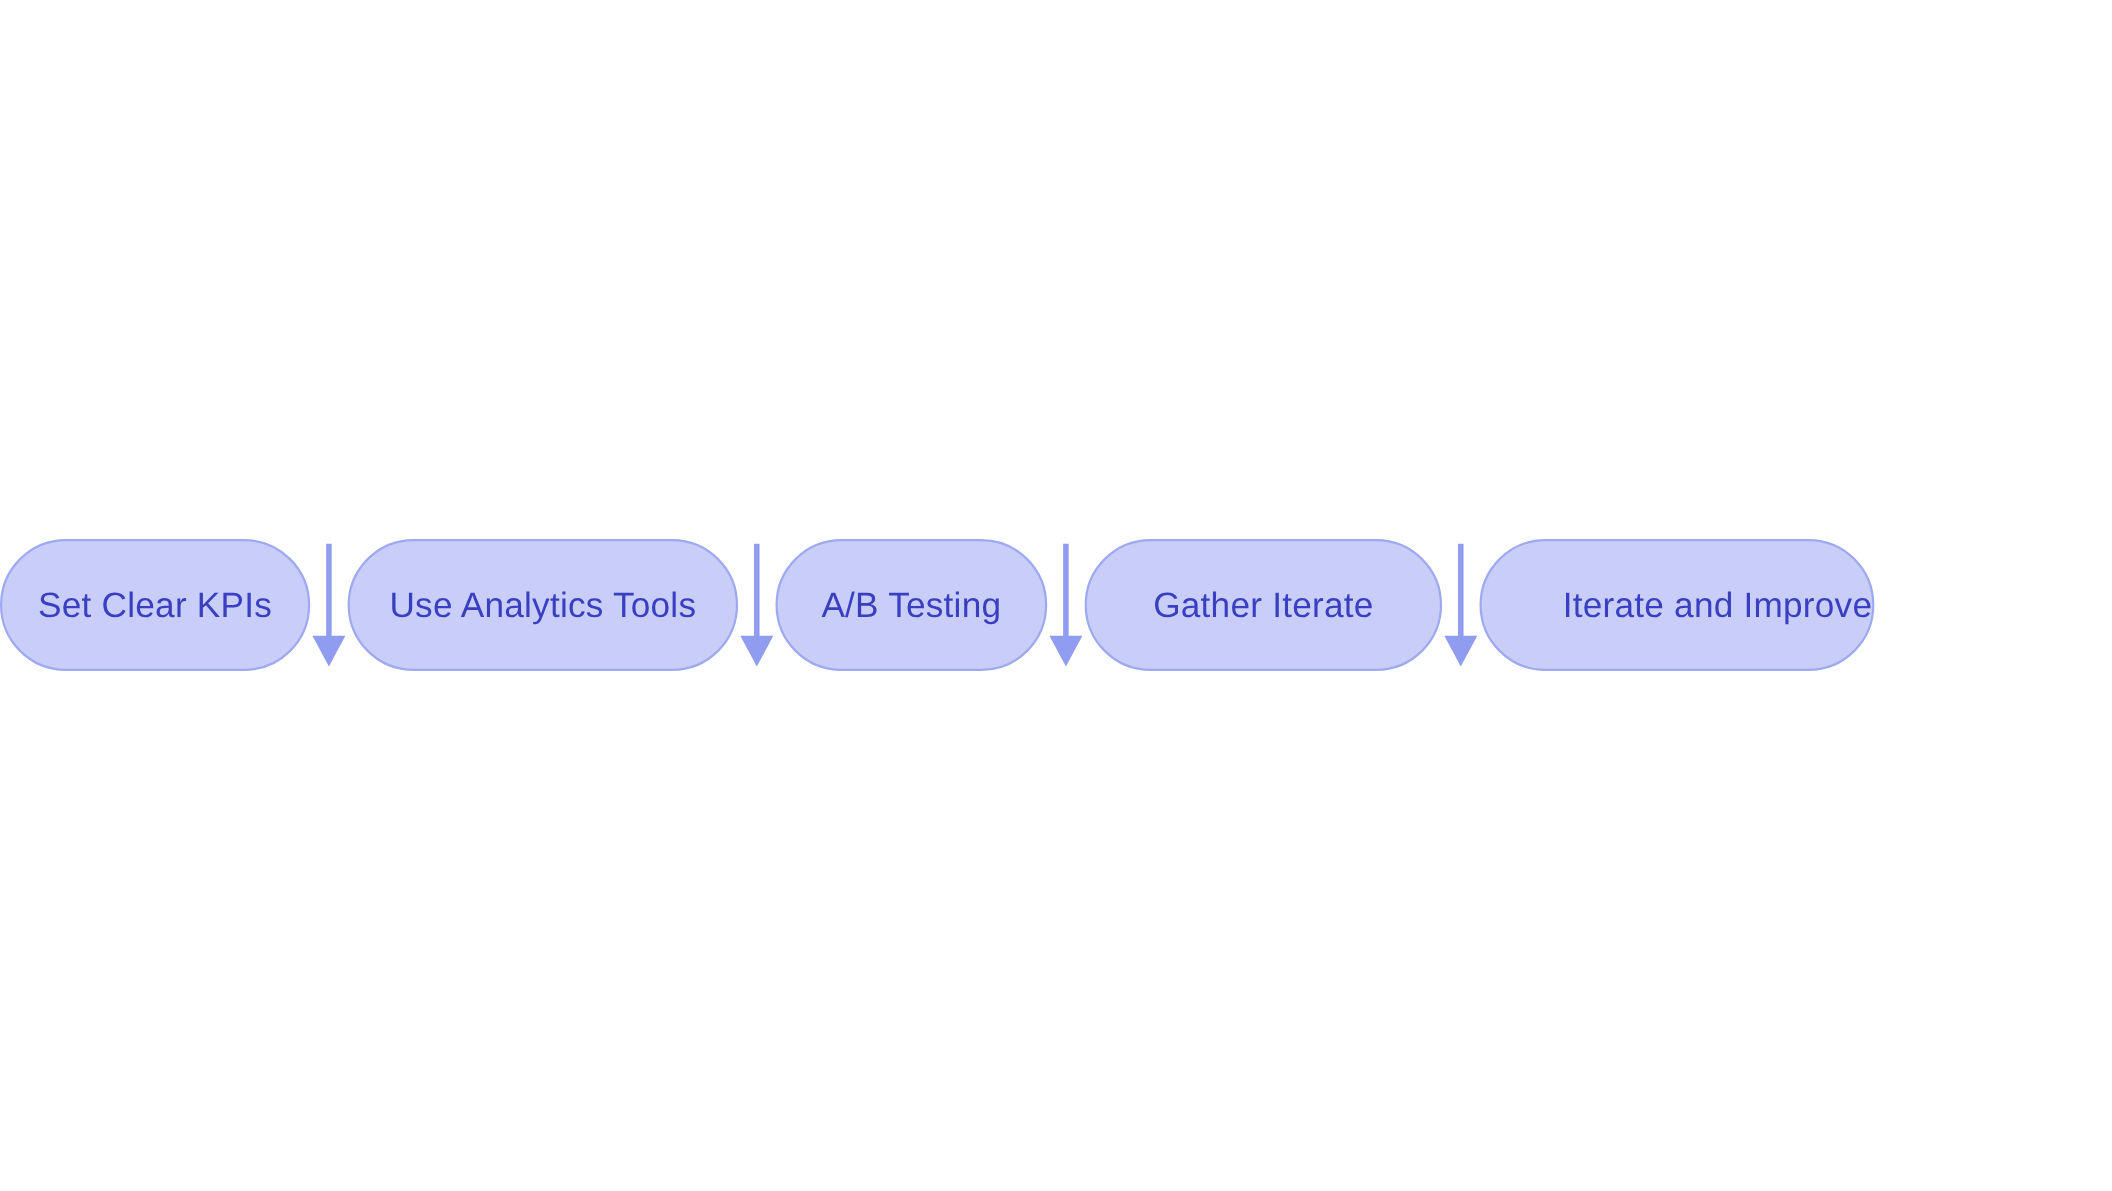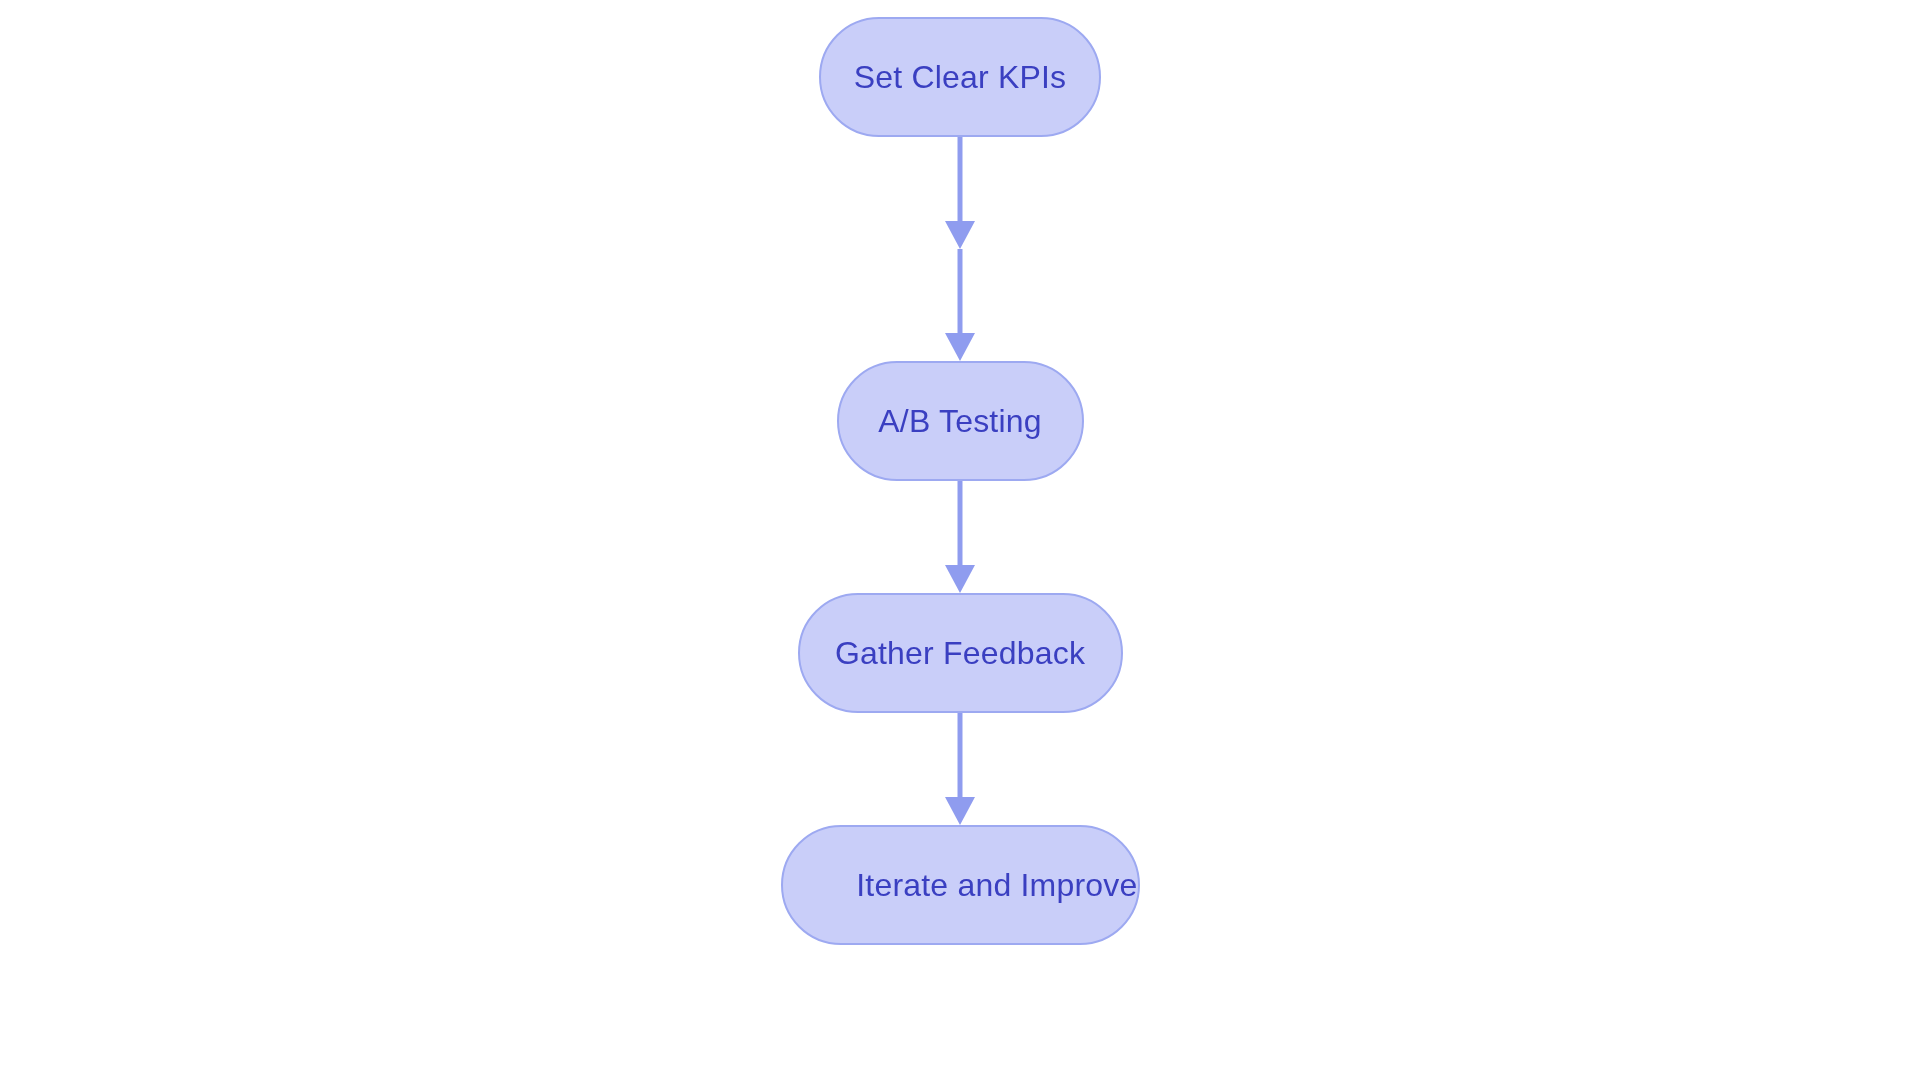--- a/index.html
+++ b/index.html
@@ -7,21 +7,21 @@
     --node-fill:#c9cef9;
     --node-border:#9da9f1;
     --node-text:#3a3fc1;
     --arrow-color:#8f9cef;
   }
   *{margin:0;padding:0;box-sizing:border-box;}
   html,body{width:1920px;height:1083px;background:var(--bg);overflow:hidden;}
   body{font-family:"Liberation Sans","DejaVu Sans",sans-serif;}
   .canvas{
     width:1920px;height:1083px;
-    display:flex;flex-direction:column;align-items:center;
+    display:flex;align-items:center;
     padding-top:17px;
     background:var(--bg);
   }
   .node{
     height:120px;
     display:flex;align-items:center;justify-content:center;
     background:var(--node-fill);
     border:2px solid var(--node-border);
     border-radius:60px;
     color:var(--node-text);
@@ -50,37 +50,40 @@
 
   <div class="node n1">
     <span>Set Clear KPIs</span>
   </div>
 
   <svg class="arrow" viewBox="0 0 34 112" aria-hidden="true">
     <line class="arrow-line" x1="17" y1="0" x2="17" y2="86"></line>
     <polygon class="arrow-head" points="2,84 32,84 17,112"></polygon>
   </svg>
 
+  <div class="node n2">
+    <span>Use Analytics Tools</span>
+  </div>
 
   <svg class="arrow" viewBox="0 0 34 112" aria-hidden="true">
     <line class="arrow-line" x1="17" y1="0" x2="17" y2="86"></line>
     <polygon class="arrow-head" points="2,84 32,84 17,112"></polygon>
   </svg>
 
   <div class="node n3">
     <span>A/B Testing</span>
   </div>
 
   <svg class="arrow" viewBox="0 0 34 112" aria-hidden="true">
     <line class="arrow-line" x1="17" y1="0" x2="17" y2="86"></line>
     <polygon class="arrow-head" points="2,84 32,84 17,112"></polygon>
   </svg>
 
   <div class="node n4">
-    <span>Gather Feedback</span>
+    <span>Gather Iterate</span>
   </div>
 
   <svg class="arrow" viewBox="0 0 34 112" aria-hidden="true">
     <line class="arrow-line" x1="17" y1="0" x2="17" y2="86"></line>
     <polygon class="arrow-head" points="2,84 32,84 17,112"></polygon>
   </svg>
 
   <div class="node n5">
     <span>Iterate and Improve</span>
   </div>

